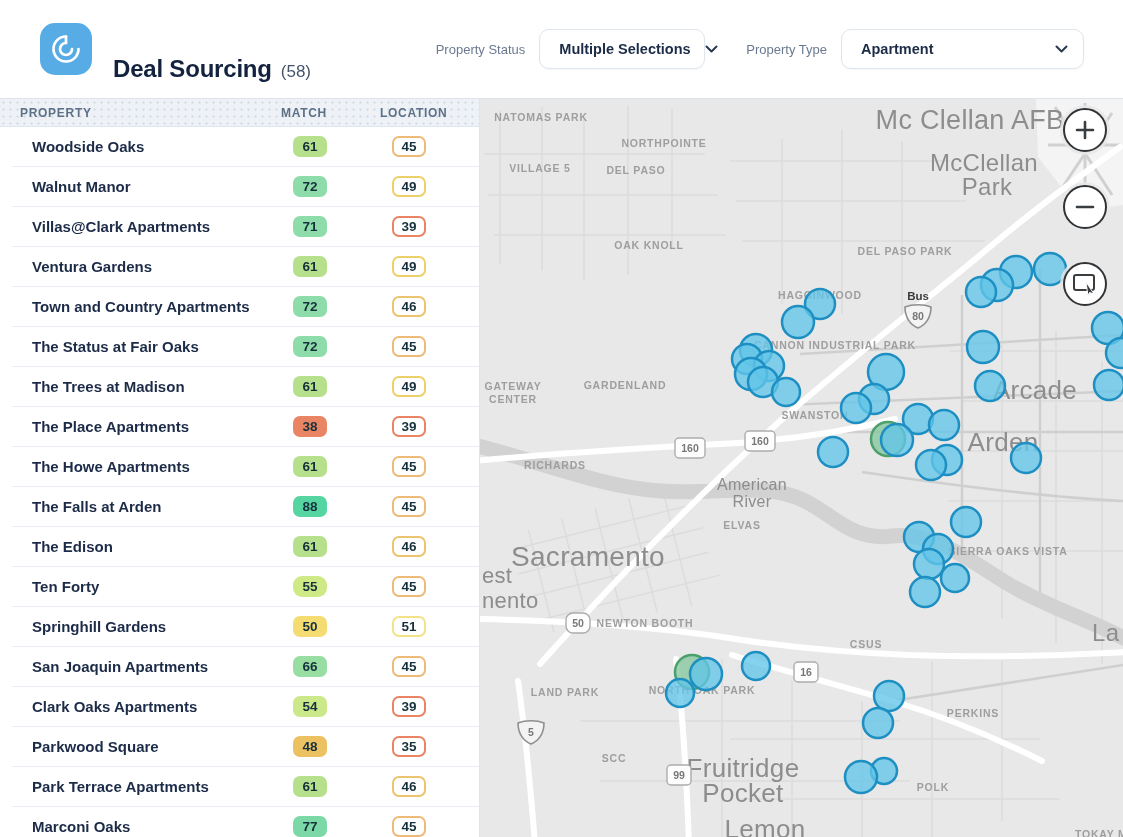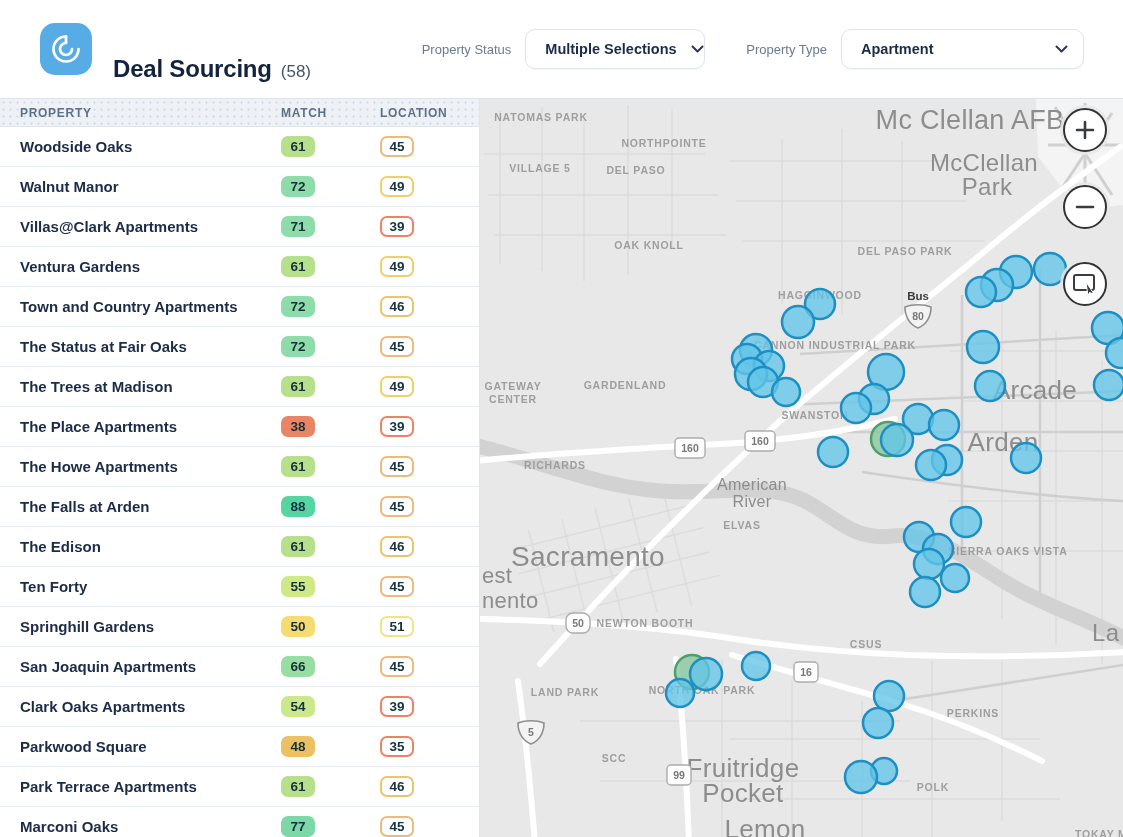--- a/index.html
+++ b/index.html
@@ -29,41 +29,41 @@
   .filter + .filter { margin-left:41px; }
   .filter-label { font-size:13px; color:#6b7a90; margin-right:14px; white-space:nowrap; }
   .select {
     height:40px; border:1px solid #dfe5ec; border-radius:10px; background:#fff;
     display:flex; align-items:center; justify-content:space-between;
     padding:0 15px 0 19px; cursor:pointer;
     box-shadow:0 1px 2px rgba(15,30,60,0.04);
   }
   .select .val { font-size:14.5px; font-weight:bold; color:#1c2c47; white-space:nowrap; }
   .select .chev { margin-left:14px; display:flex; }
-  .sel-status { width:180px; }
+  .sel-status { width:166px; }
   .sel-type { width:243px; }
 
   
   .content { flex:1; display:flex; min-height:0; }
 
   
   .table-pane { flex:0 0 480px; width:480px; border-right:1px solid #dfe5ec; overflow:hidden; background:#fff; }
   .thead {
     height:28px; display:grid; grid-template-columns:261px 99px 1fr;
     align-items:center; padding-left:20px;
     background-color:#eef2f6;
     background-image:radial-gradient(#d8dfe8 1px, transparent 1.2px);
     background-size:7px 7px;
     font-size:12px; font-weight:bold; color:#5d7087; letter-spacing:0.7px;
     border-bottom:1px solid #dfe5ec;
   }
   .trow {
     height:40px; display:grid; grid-template-columns:261px 99px 1fr;
     align-items:center; padding-left:20px;
-    border-bottom:1px solid #e8edf3; background:#fff; cursor:pointer;
+    border-bottom:1px solid #e8edf3; background:#fff; cursor:pointer;margin-left:12px;
   }
   .prop { font-size:15px; font-weight:bold; color:#1c2b47; white-space:nowrap; overflow:hidden; }
   .badge {
     justify-self:start; min-width:34px; text-align:center; border-radius:7px;
     font-size:13.5px; font-weight:bold; color:#16313c; padding:4px 7px; line-height:1;
   }
   .badge.loc { background:#fff; border:2px solid #ccc; padding:2px 5px; }
 
   
   .map-pane { position:relative; flex:1; background:#e8e8e8; overflow:hidden; }
@@ -186,21 +186,21 @@
             <span class="badge match" style="background: rgb(84, 213, 162);">88</span>
             <span class="badge loc" style="border-color: rgb(238, 186, 122);">45</span>
           </div>
           <div class="trow">
             <span class="prop">The Edison</span>
             <span class="badge match" style="background: rgb(183, 224, 141);">61</span>
             <span class="badge loc" style="border-color: rgb(236, 196, 110);">46</span>
           </div>
           <div class="trow">
             <span class="prop">Ten Forty</span>
-            <span class="badge match" style="background: rgb(207, 233, 135);">55</span>
+            <span class="badge match" style="background: rgb(207, 233, 135); border-radius: 9px;">55</span>
             <span class="badge loc" style="border-color: rgb(238, 186, 122);">45</span>
           </div>
           <div class="trow">
             <span class="prop">Springhill Gardens</span>
             <span class="badge match" style="background: rgb(244, 220, 115);">50</span>
             <span class="badge loc" style="border-color: rgb(242, 226, 136);">51</span>
           </div>
           <div class="trow">
             <span class="prop">San Joaquin Apartments</span>
             <span class="badge match" style="background: rgb(152, 221, 162);">66</span>

